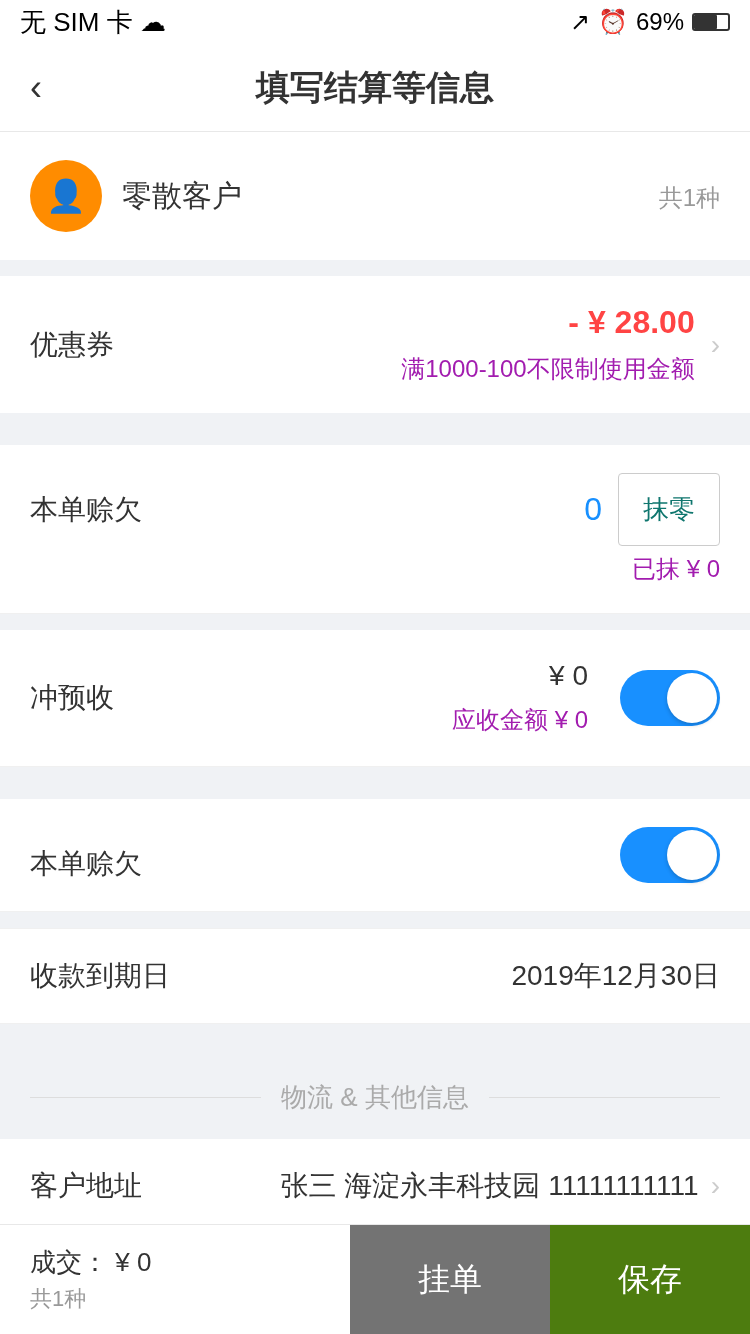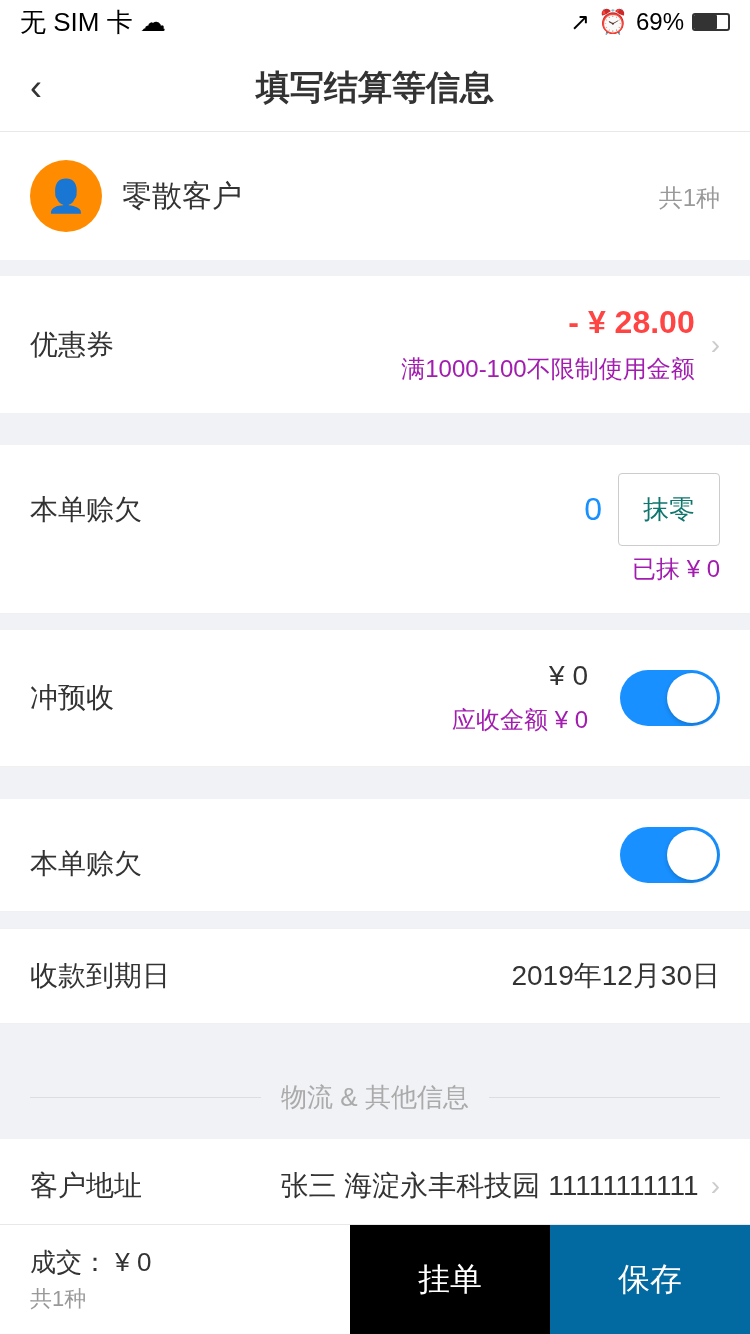--- a/index.html
+++ b/index.html
@@ -176,32 +176,32 @@
     }
     .bottom-summary {
       flex: 1;
       padding: 0 30px;
     }
     .bottom-summary-top { font-size: 26px; color: #333; }
     .bottom-summary-bottom { font-size: 22px; color: #999; margin-top: 4px; }
     .bottom-btn-hold {
       width: 200px;
       height: 110px;
-      background: #000000;
+      background: #737373;
       display: flex;
       align-items: center;
       justify-content: center;
       font-size: 32px;
       color: #fff;
       cursor: pointer;
     }
     .bottom-btn-save {
       width: 200px;
       height: 110px;
-      background: #0369a1;
+      background: #4d7c0f;
       display: flex;
       align-items: center;
       justify-content: center;
       font-size: 32px;
       color: #fff;
       cursor: pointer;
     }
   </style>
 </head>
 <body>

